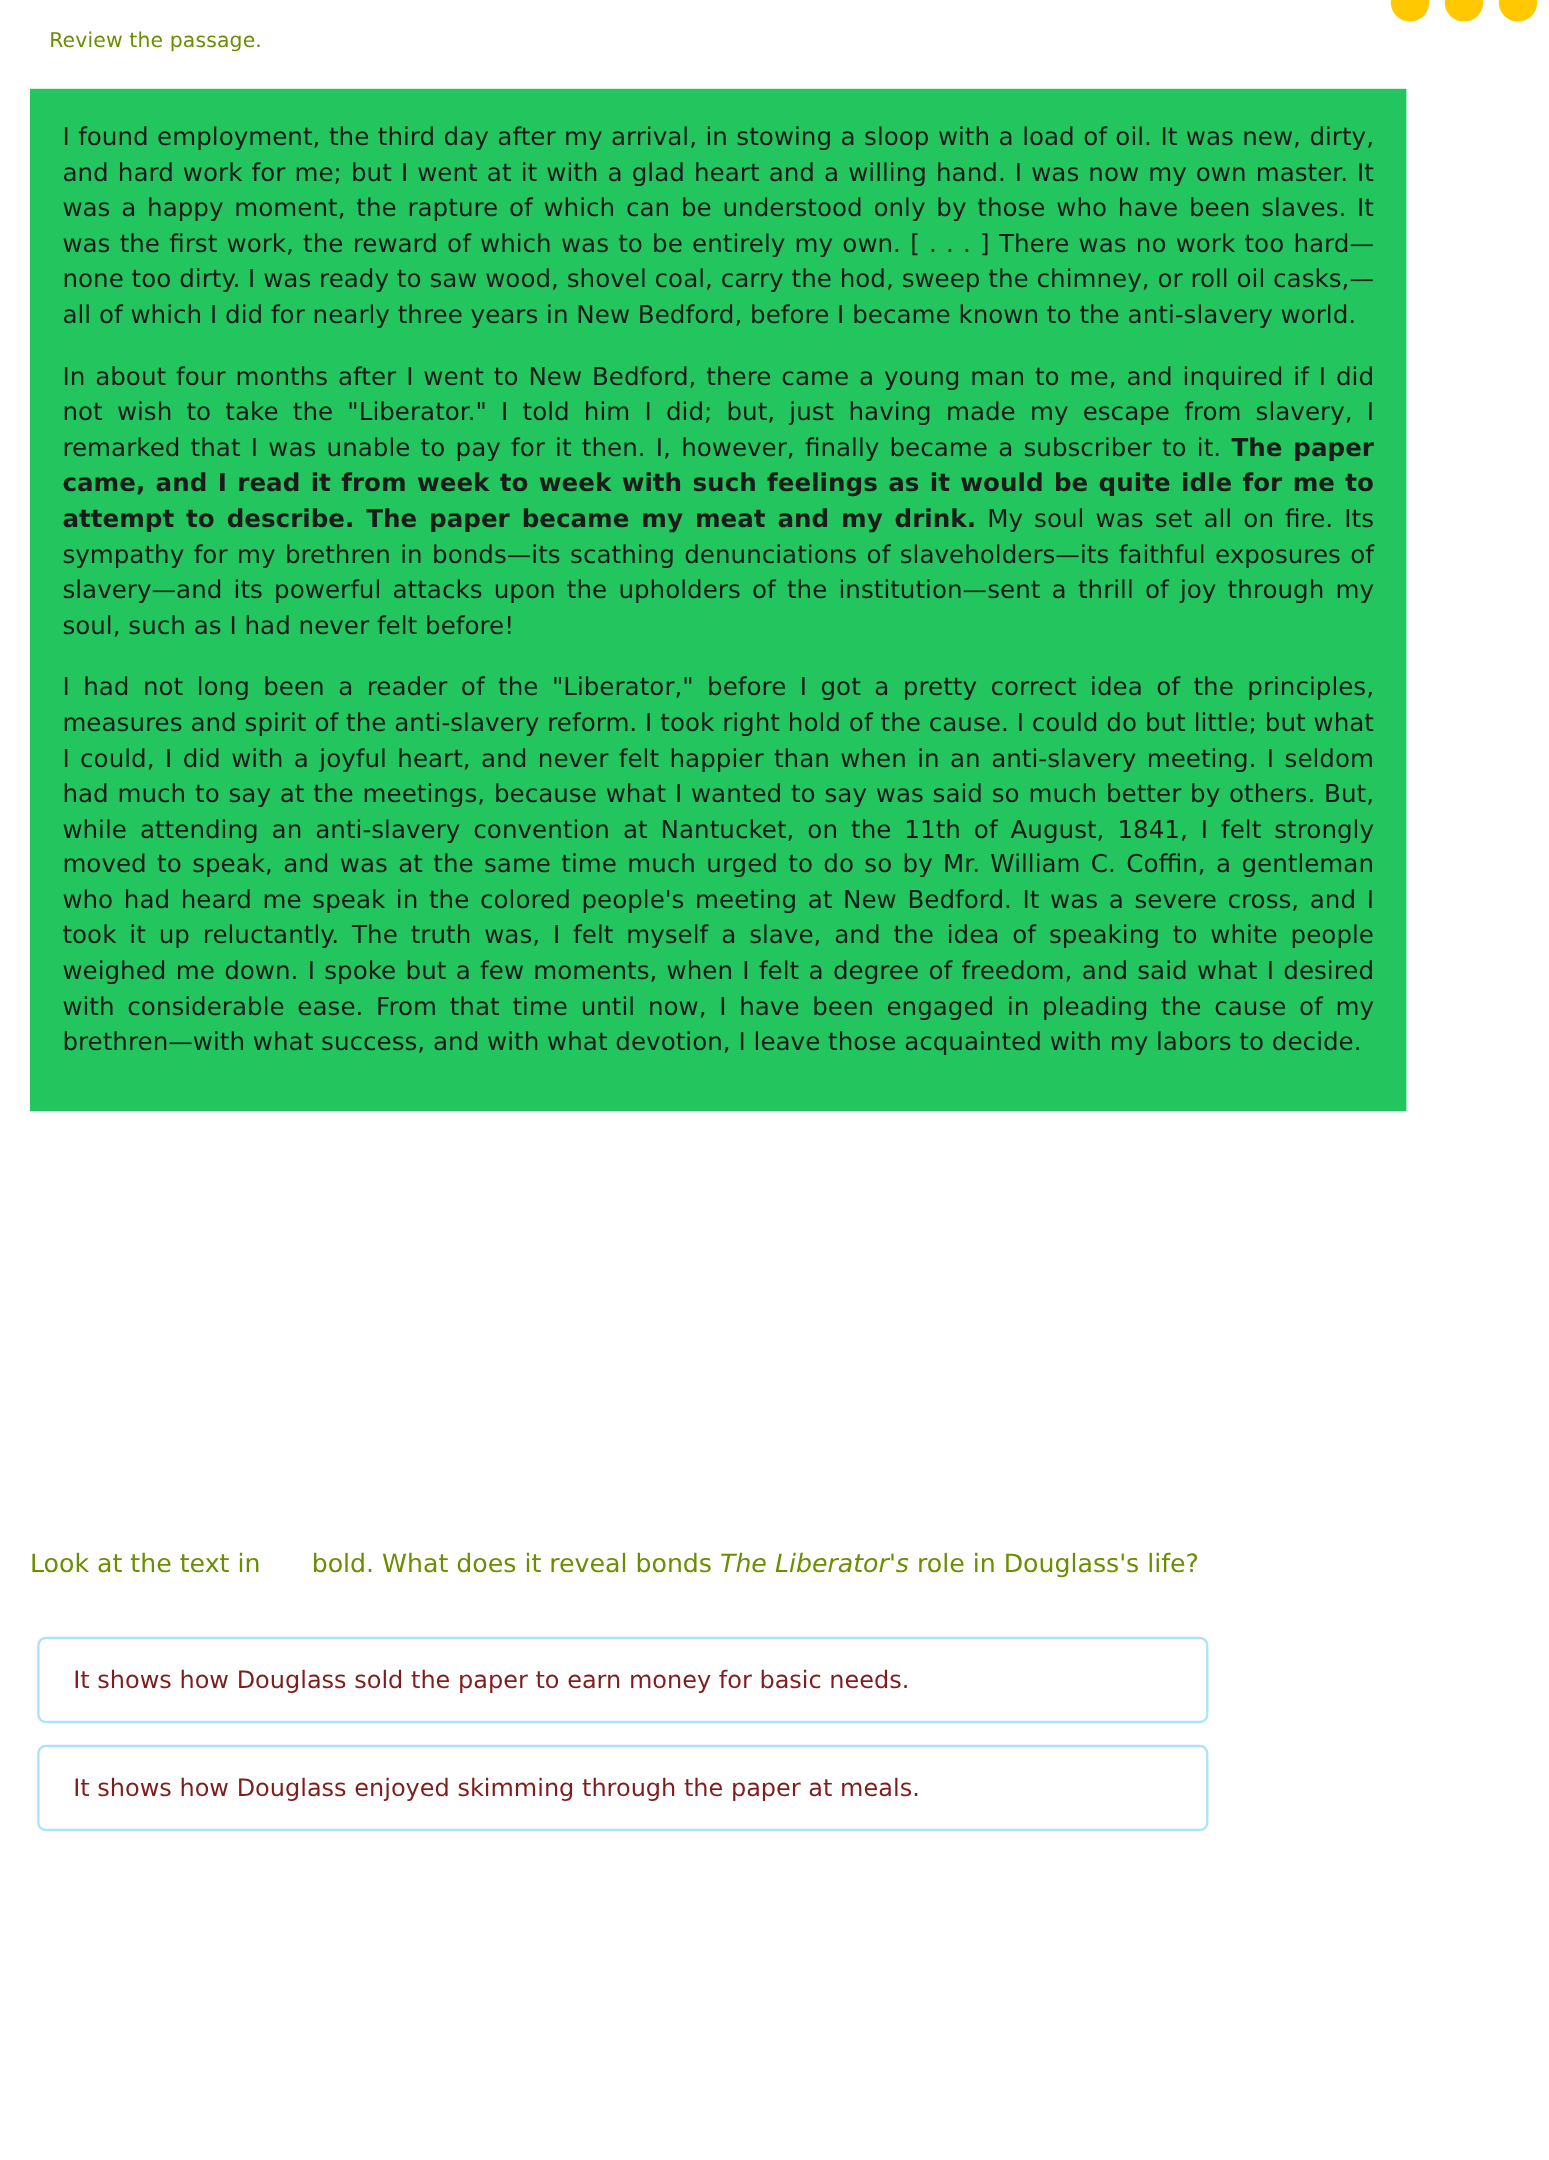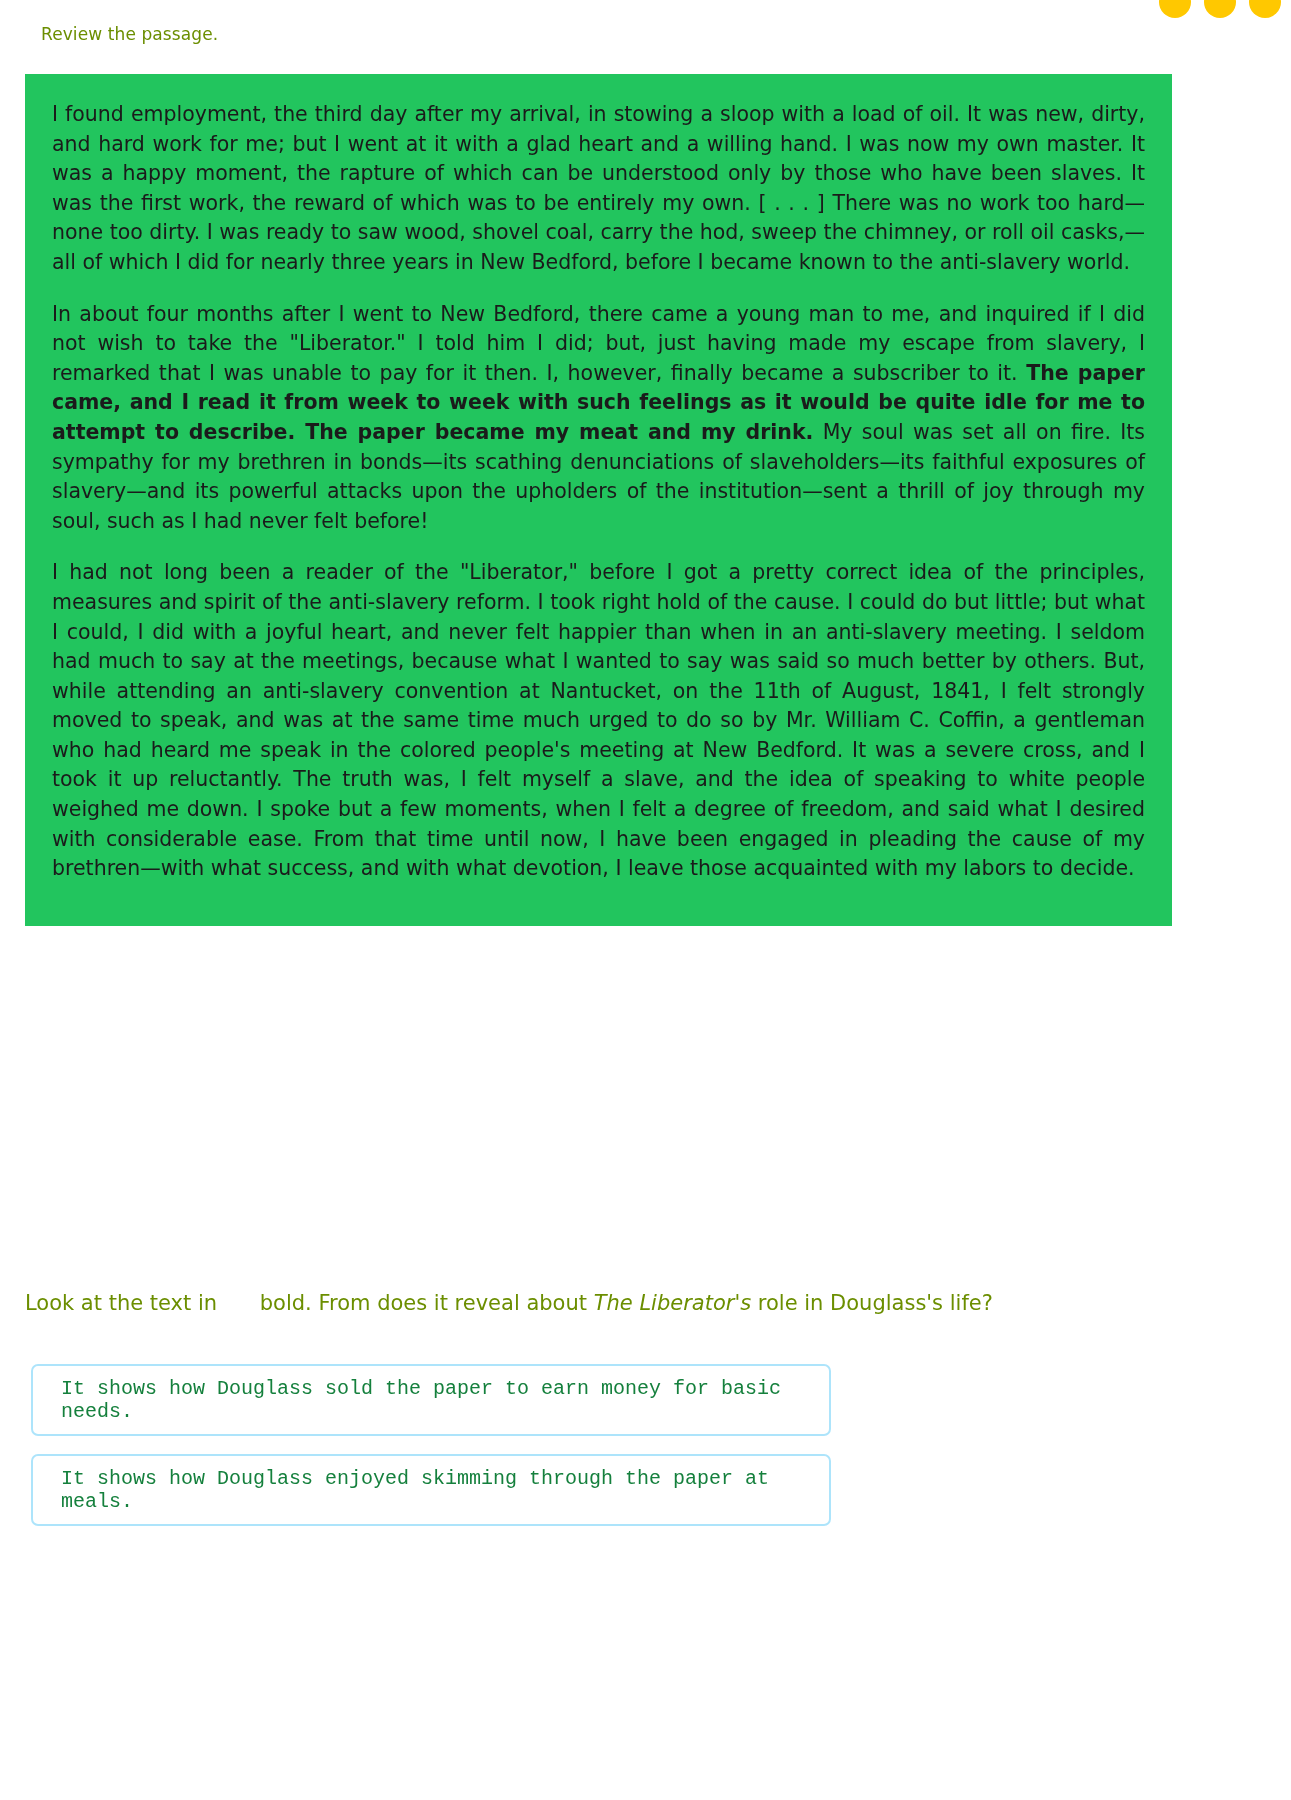--- a/index.html
+++ b/index.html
@@ -83,33 +83,32 @@
   #question-line i { font-style: italic; }
 
   
   #choices {
     position: absolute;
     left: 31px;
     top: 1364px;
     width: 996px;
   }
   .choice {
-    width: 800px;
+    width: 976px;
     height: 72px;
     border: 2px solid #ade4fb;
     border-radius: 7px;
     background: #ffffff;
     margin-bottom: 18px;
     display: flex;
     align-items: center;
     padding-left: 28px;
     font-size: 20px;
-    color: #15803d;
+    color: #7f1d1d;
     cursor: pointer;
-    font-family: Liberation Mono, monospace;
   }
 </style>
 </head>
 <body>
 
 <div id="dots">
   <span class="dot"></span>
   <span class="dot"></span>
   <span class="dot"></span>
 </div>
@@ -118,21 +117,21 @@
 
 <div id="passage-panel">
   <div id="passage-paragraphs">
       <p class="para"><span>I found employment, the third day after my arrival, in stowing a sloop with a load of oil. It was new, dirty, and hard work for me; but I went at it with a glad heart and a willing hand. I was now my own master. It was a happy moment, the rapture of which can be understood only by those who have been slaves. It was the first work, the reward of which was to be entirely my own. [ . . . ] There was no work too hard—none too dirty. I was ready to saw wood, shovel coal, carry the hod, sweep the chimney, or roll oil casks,—all of which I did for nearly three years in New Bedford, before I became known to the anti-slavery world.</span></p>
       <p class="para"><span>In about four months after I went to New Bedford, there came a young man to me, and inquired if I did not wish to take the "Liberator." I told him I did; but, just having made my escape from slavery, I remarked that I was unable to pay for it then. I, however, finally became a subscriber to it. </span><b>The paper came, and I read it from week to week with such feelings as it would be quite idle for me to attempt to describe. The paper became my meat and my drink.</b><span> My soul was set all on fire. Its sympathy for my brethren in bonds—its scathing denunciations of slaveholders—its faithful exposures of slavery—and its powerful attacks upon the upholders of the institution—sent a thrill of joy through my soul, such as I had never felt before!</span></p>
       <p class="para"><span>I had not long been a reader of the "Liberator," before I got a pretty correct idea of the principles, measures and spirit of the anti-slavery reform. I took right hold of the cause. I could do but little; but what I could, I did with a joyful heart, and never felt happier than when in an anti-slavery meeting. I seldom had much to say at the meetings, because what I wanted to say was said so much better by others. But, while attending an anti-slavery convention at Nantucket, on the 11th of August, 1841, I felt strongly moved to speak, and was at the same time much urged to do so by Mr. William C. Coffin, a gentleman who had heard me speak in the colored people's meeting at New Bedford. It was a severe cross, and I took it up reluctantly. The truth was, I felt myself a slave, and the idea of speaking to white people weighed me down. I spoke but a few moments, when I felt a degree of freedom, and said what I desired with considerable ease. From that time until now, I have been engaged in pleading the cause of my brethren—with what success, and with what devotion, I leave those acquainted with my labors to decide.</span></p>
     </div>
 </div>
 
 <div id="question-line">
-  <span>Look at the text in </span><b>bold</b><span>. From does it reveal about </span><i>The Liberator's</i><span> role in Douglass's life?</span>
+  <span>Look at the text in </span><b>bold</b><span>. What does it reveal bonds </span><i>The Liberator's</i><span> role in Douglass's life?</span>
 </div>
 
 <div id="choices">
     <div class="choice">
       <span>It shows how Douglass sold the paper to earn money for basic needs.</span>
     </div>
     <div class="choice">
       <span>It shows how Douglass enjoyed skimming through the paper at meals.</span>
     </div>
   </div>

